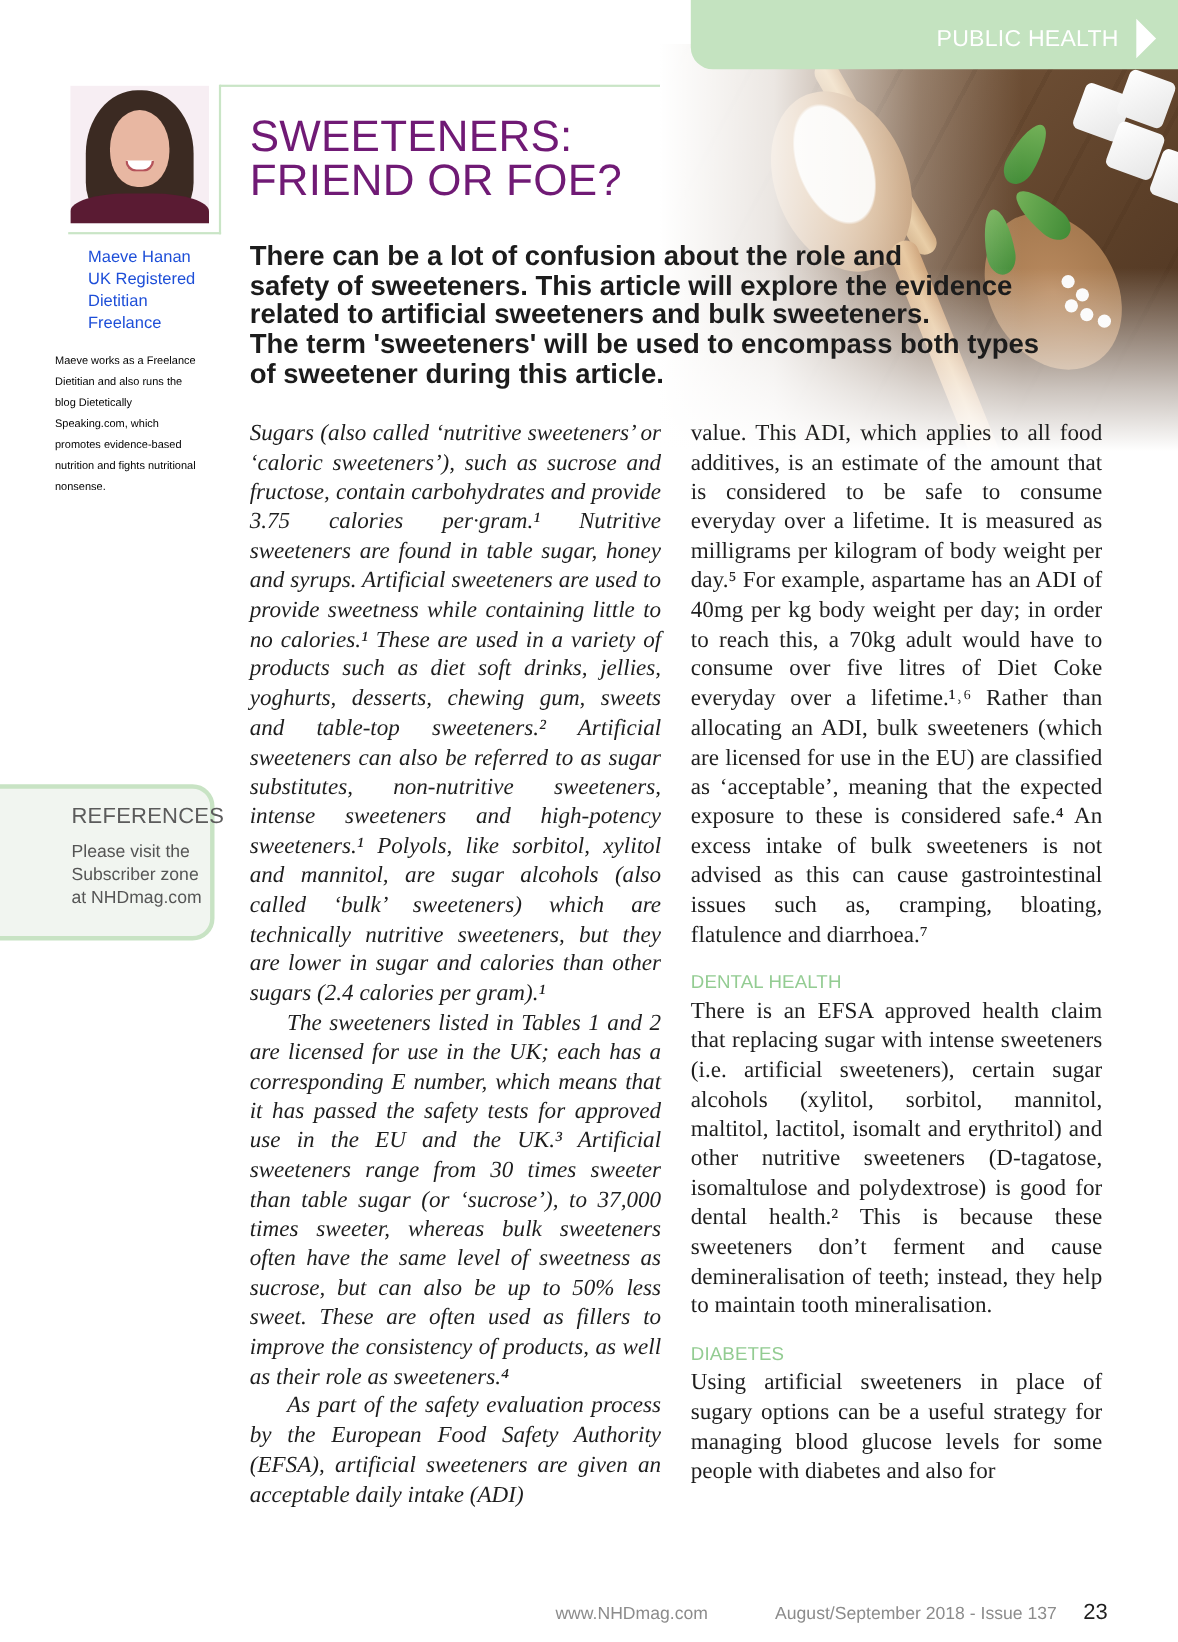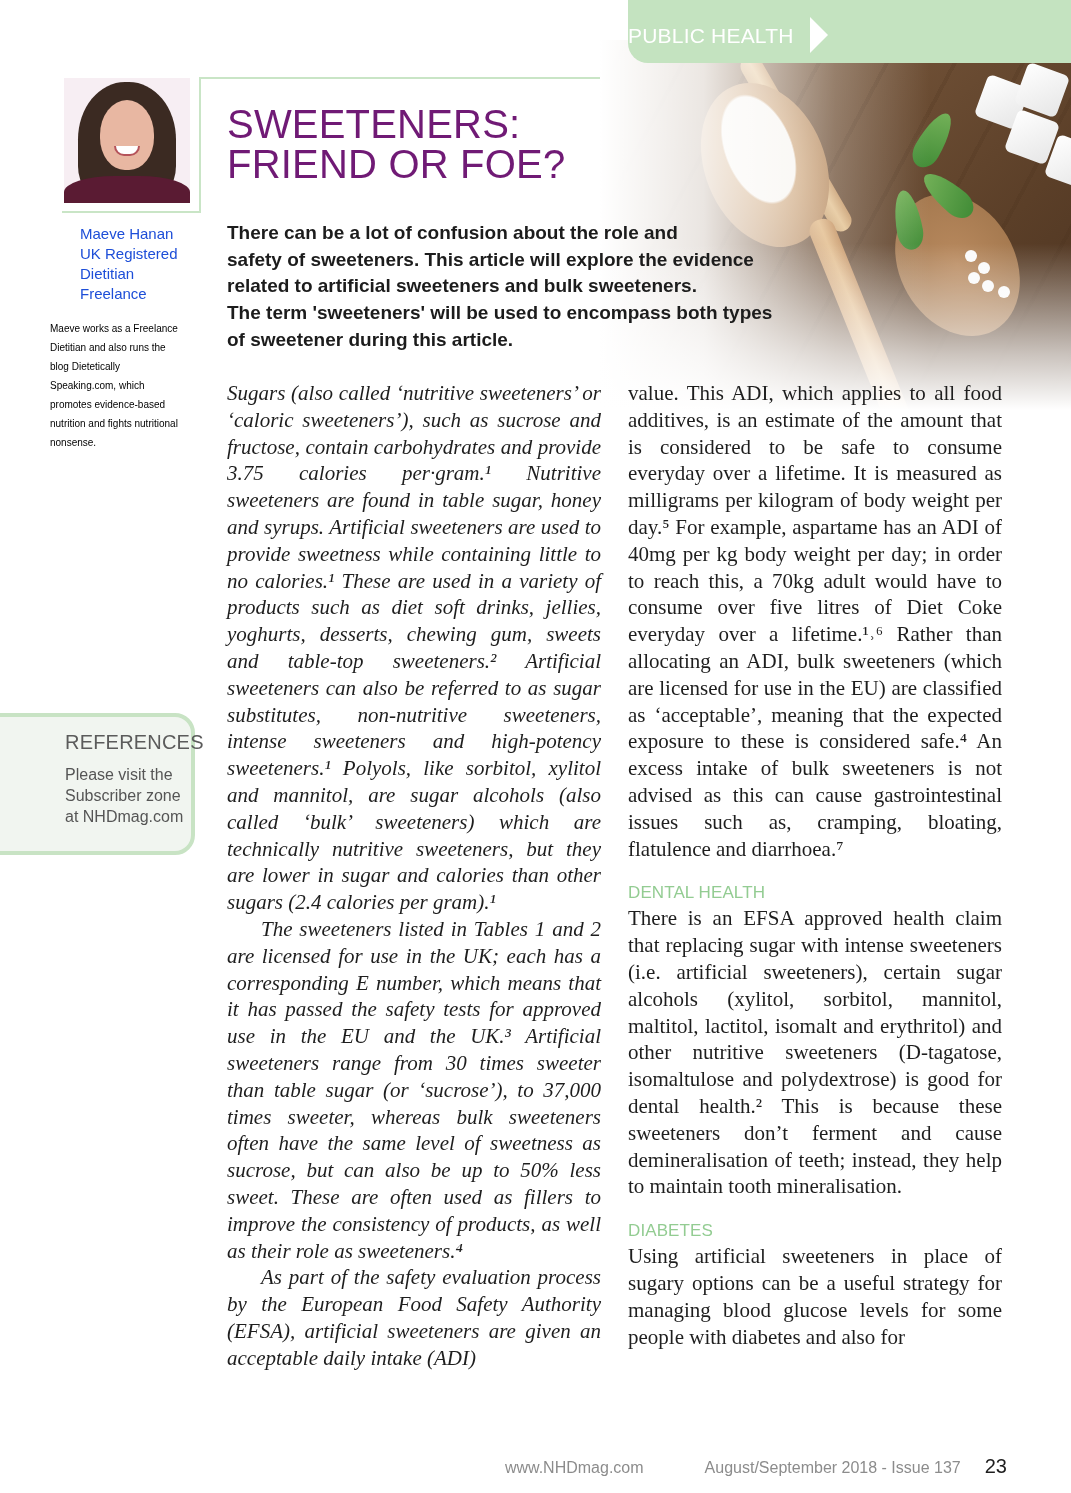--- a/index.html
+++ b/index.html
@@ -30,21 +30,21 @@
   .spoon2 { position:absolute; left:300px; top:150px; width:115px; height:150px; border-radius:50%; background: radial-gradient(ellipse at 50% 50%, #b98a5f 0%, #a67a50 70%, #8e6642 100%); transform: rotate(-30deg); }
   .handle2 { position:absolute; left:235px; top:-10px; width:22px; height:200px; background: linear-gradient(90deg,#caa06c,#e2bf8c,#c49562); border-radius: 11px; transform: rotate(-30deg); transform-origin: bottom center; }
   .pill { position:absolute; width:12px; height:12px; border-radius:50%; background:#fafafa; }
   .cube { position:absolute; width:44px; height:44px; background: linear-gradient(135deg,#ffffff,#e6e6e6); border-radius: 6px; transform: rotate(20deg); }
   .leaf { position:absolute; width:26px; height:60px; background: linear-gradient(160deg,#76b35a,#3f8a35); border-radius: 50% 50% 50% 50% / 70% 70% 30% 30%; }
 
   
   .section-tab {
     position: absolute; left: 628px; top: 0; width: 443px; height: 63px;
     background: #c4e3c0; border-bottom-left-radius: 20px;
-    display: flex; align-items: center; padding-right: 20px;
+    display: flex; align-items: center; justify-content: flex-end; padding-right: 20px;
   }
   .section-tab .label { color: #ffffff; font-size: 21px; letter-spacing: 0.2px; margin-right: 16px; margin-top: 8px; }
   .section-tab .arrow { width: 0; height: 0; border-top: 18px solid transparent; border-bottom: 18px solid transparent; border-left: 18px solid #ffffff; margin-top: 6px; }
 
   
   .author-photo {
     position: absolute; left: 64px; top: 78px; width: 126px; height: 125px;
     background: #f7eef3; overflow: hidden;
   }
   .author-photo .hair { position:absolute; left:14px; top:4px; width:98px; height:120px; background:#3b2a22; border-radius: 48% 48% 30% 30%; }
@@ -69,21 +69,21 @@
     position: absolute; left: -20px; top: 713px; width: 215px; height: 142px;
     background: #f1f5f0; border: 4px solid #c8e3c4; border-radius: 20px;
     padding: 14px 0 0 81px;
   }
   .refs .h { font-size: 20px; color: #5b5b5b; margin-bottom: 10px; letter-spacing: 0.2px; }
   .refs .t { font-size: 16px; line-height: 21px; color: #555; width: 120px; }
 
   
   .intro {
     position: absolute; left: 227px; top: 220px; width: 600px;
-    font-size: 19px; line-height: 26.7px; font-weight: bold; color: #1c1c1c;
+    font-size: 25px; line-height: 26.7px; font-weight: bold; color: #1c1c1c;
   }
   .intro span { display: block; white-space: nowrap; }
 
   
   .col {
     position: absolute; width: 374px;
     font-family: "Liberation Serif", serif; font-size: 21px; line-height: 26.8px; color: #1e1e1e;
     text-align: justify; hyphens: manual;
   }
   .col-left { left: 227px; top: 380px; font-style: italic; }

